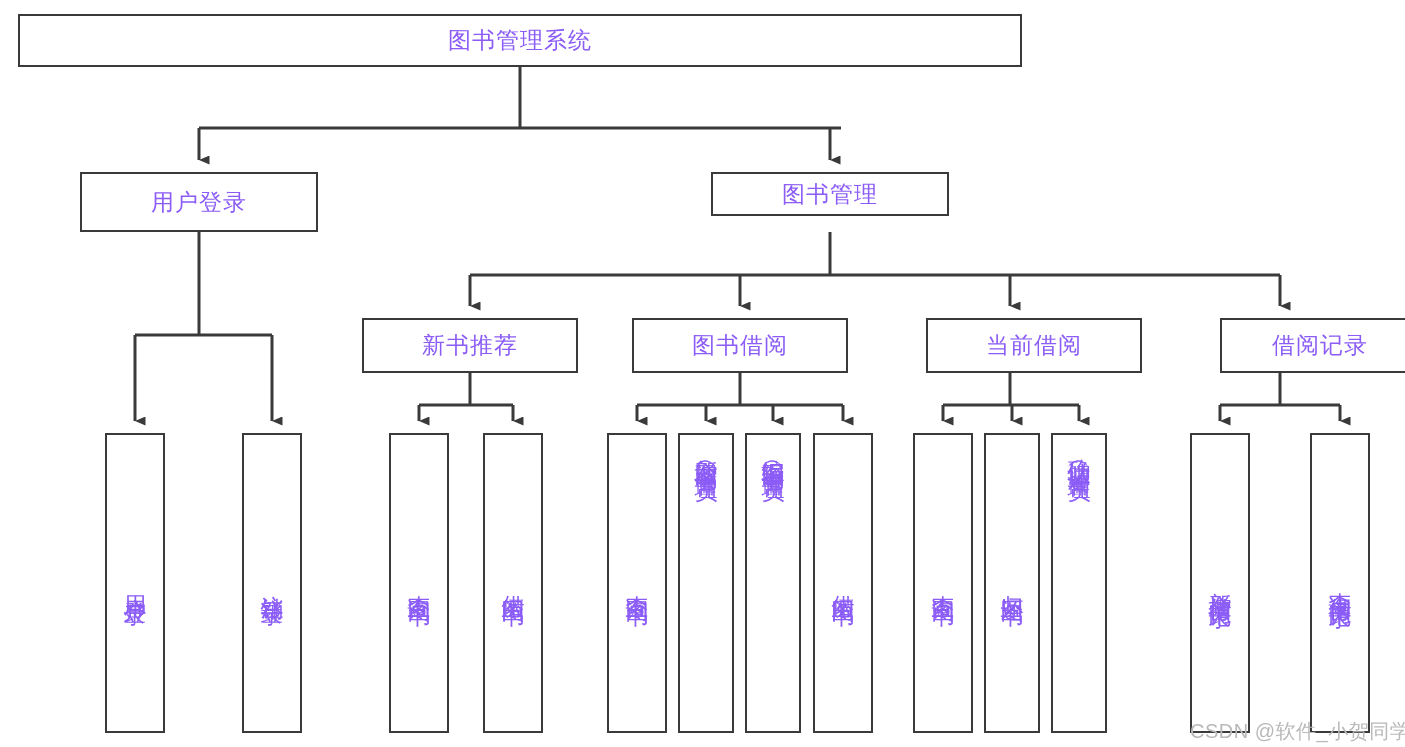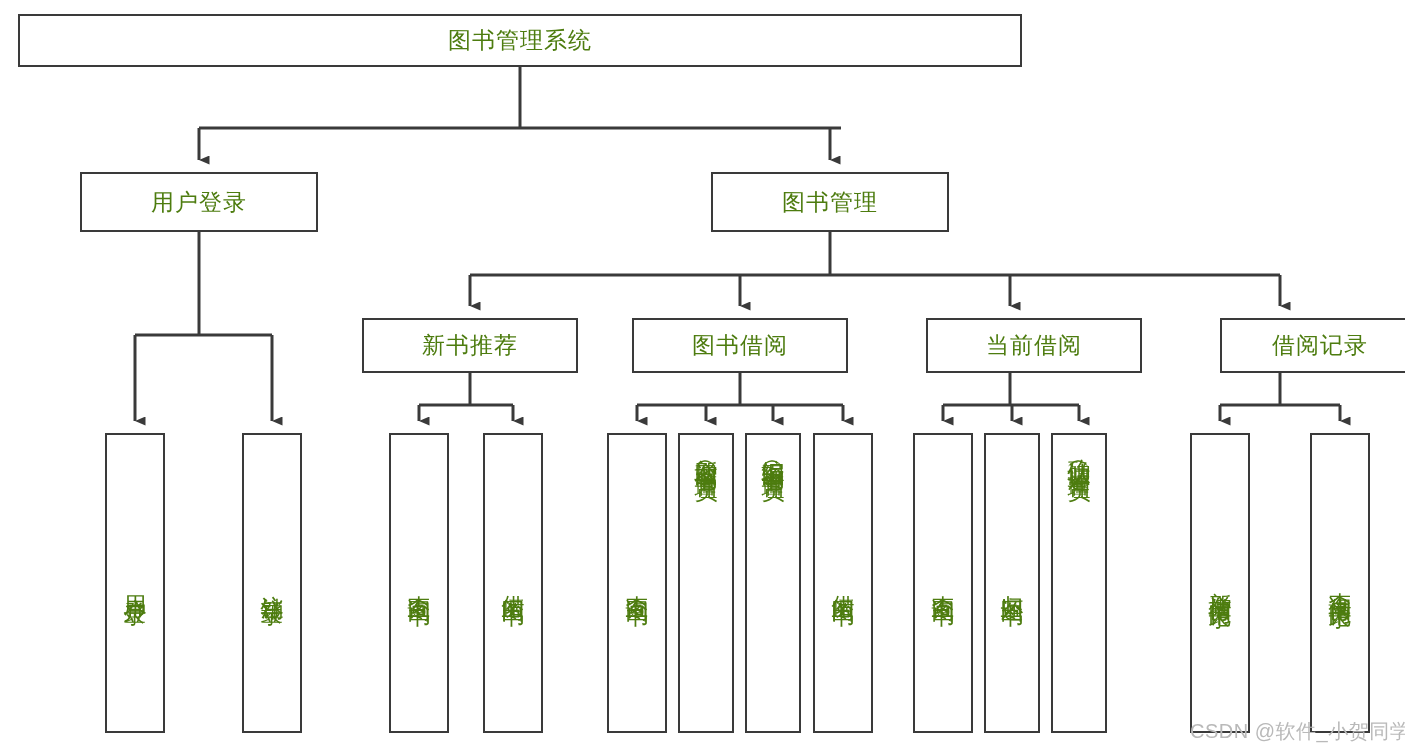--- a/index.html
+++ b/index.html
@@ -25,21 +25,21 @@
     height: 747px;
   }
   .node {
     position: absolute;
     box-sizing: border-box;
     border: 2px solid #3a3a3a;
     background: #ffffff;
     display: flex;
     align-items: center;
     justify-content: center;
-    color: #4d7c0f;
+    color: #8b5cf6;
   }
   .node.horiz {
     font-size: 23px;
     letter-spacing: 1px;
   }
   .node.vert {
     writing-mode: vertical-rl;
     text-orientation: upright;
     font-size: 23px;
     letter-spacing: 3px;
@@ -115,21 +115,21 @@
     </g>
   </svg>
 
   <div class="node horiz" style="left:18px; top:14px; width:1004px; height:53px;">
     <span>图书管理系统</span>
   </div>
 
   <div class="node horiz" style="left:80px; top:172px; width:238px; height:60px;">
     <span>用户登录</span>
   </div>
-  <div class="node horiz" style="left:711px; top:172px; width:238px; height:60px;">
+  <div class="node horiz" style="left:711px; top:172px; width:238px; height:44px;">
     <span>图书管理</span>
   </div>
 
   <div class="node horiz" style="left:632px; top:318px; width:216px; height:55px;">
     <span>图书借阅</span>
   </div>
   <div class="node horiz" style="left:362px; top:318px; width:216px; height:55px;">
     <span>新书推荐</span>
   </div>
   <div class="node horiz" style="left:902px; top:318px; width:216px; height:55px;margin-left:24px;">

